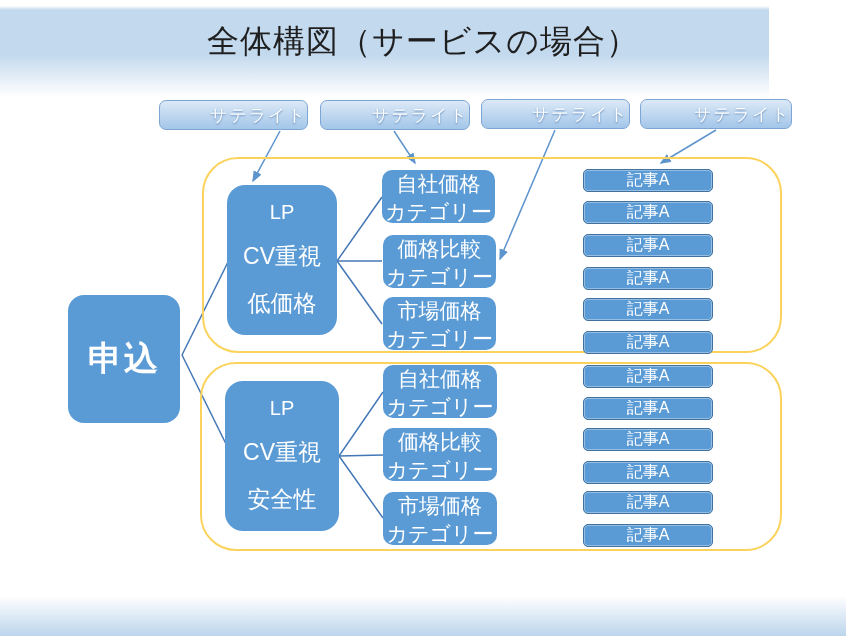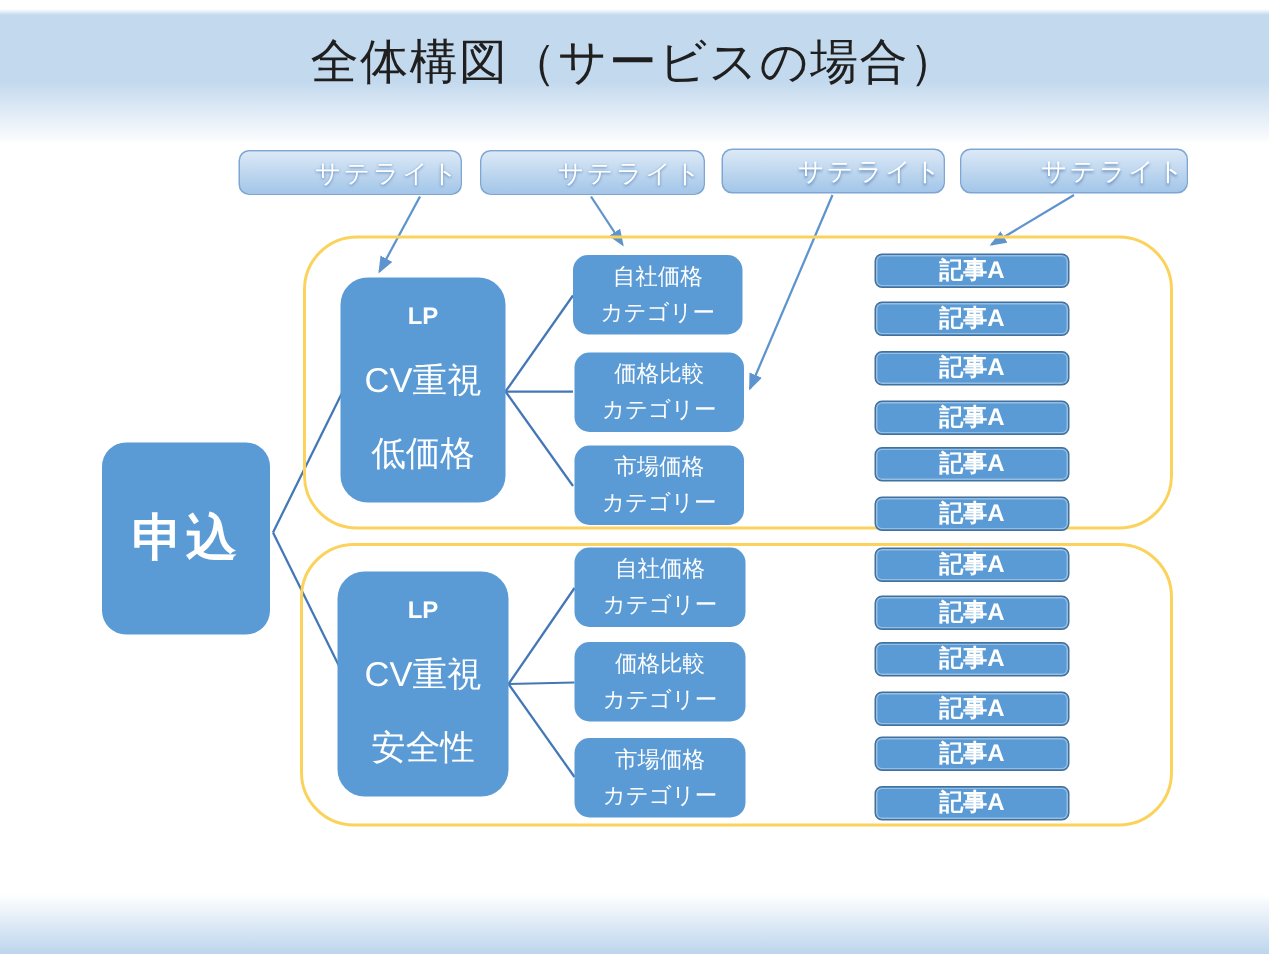--- a/index.html
+++ b/index.html
@@ -2,21 +2,21 @@
 <html><head>
 <meta charset="utf-8">
 <style>
   html,body{margin:0;padding:0;background:#fff;}
   #slide{
     position:relative;width:846px;height:636px;overflow:hidden;background:#fff;
     font-family:"Liberation Sans","DejaVu Sans",sans-serif;
   }
   
   #header{
-    position:absolute;left:0;top:0;width:846px;height:97px;
+    position:absolute;left:0;top:0;width:769px;height:97px;
     background:linear-gradient(to bottom,#ffffff 0px,#ffffff 6px,#c3d9ee 10px,#c3d9ee 56%,#ffffff 100%);
   }
   #title{
     position:absolute;left:0;top:20px;width:846px;text-align:center;
     font-size:32px;color:#1f1f1f;letter-spacing:1px;font-weight:500;
   }
   
   #footer-band{
     position:absolute;left:0;bottom:0;width:846px;height:40px;
     background:linear-gradient(to bottom,rgba(195,217,238,0) 0%,#bcd5ec 100%);
@@ -36,25 +36,25 @@
     color:#fff;font-size:17px;letter-spacing:2px;
     display:flex;align-items:center;justify-content:flex-end;
     text-shadow:0 1px 2px rgba(90,130,180,0.95);
   }
   .group{
     position:absolute;border:2.5px solid var(--group-border,#fbd35c);
     border-radius:36px;box-sizing:border-box;background:transparent;
   }
   .entry{border-radius:16px;font-size:34px;font-weight:700;letter-spacing:2px;}
   .lp{border-radius:18px;font-size:23px;justify-content:space-evenly;}
-  .lp .lp-title{font-weight:700;font-size:16px;}
+  .lp .lp-title{font-weight:400;font-size:20px;}
   .lp .lp-line{font-weight:400;}
-  .category{border-radius:10px;font-size:15px;justify-content:space-evenly;font-weight:500;}
+  .category{border-radius:10px;font-size:21px;justify-content:space-evenly;font-weight:500;}
   .article{
-    border-radius:5px;font-size:16px;font-weight:700;height:23px;
+    border-radius:5px;font-size:16px;font-weight:400;height:23px;
     border:1px solid var(--article-border,#41719c);
     box-shadow:inset 0 0 0 1px rgba(255,255,255,0.35);
     flex-direction:row;
   }
 </style>
 </head>
 <body>
 
 <div id="slide" style="--node-blue: #5b9bd5; --article-border: #41719c; --group-border: #fbd35c; --satellite-border: #7ea6d4;">
 

